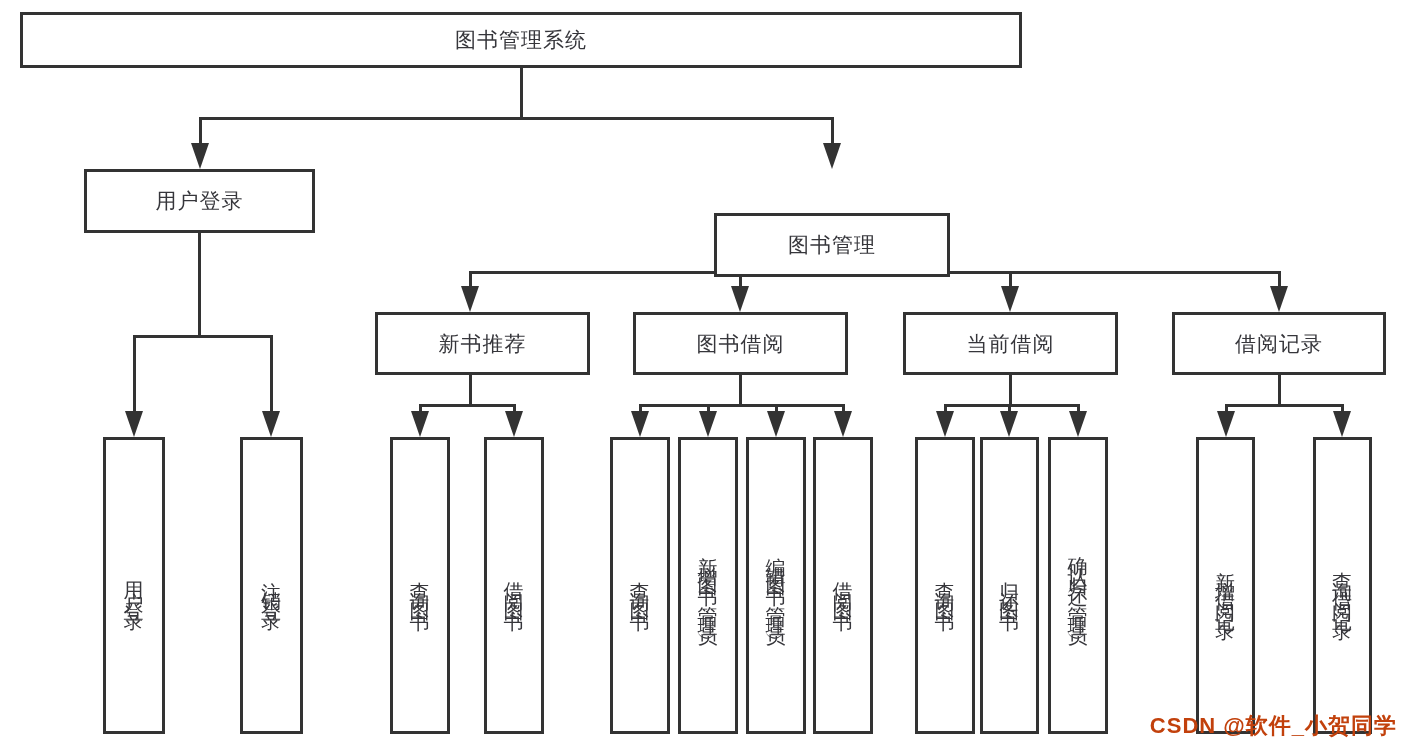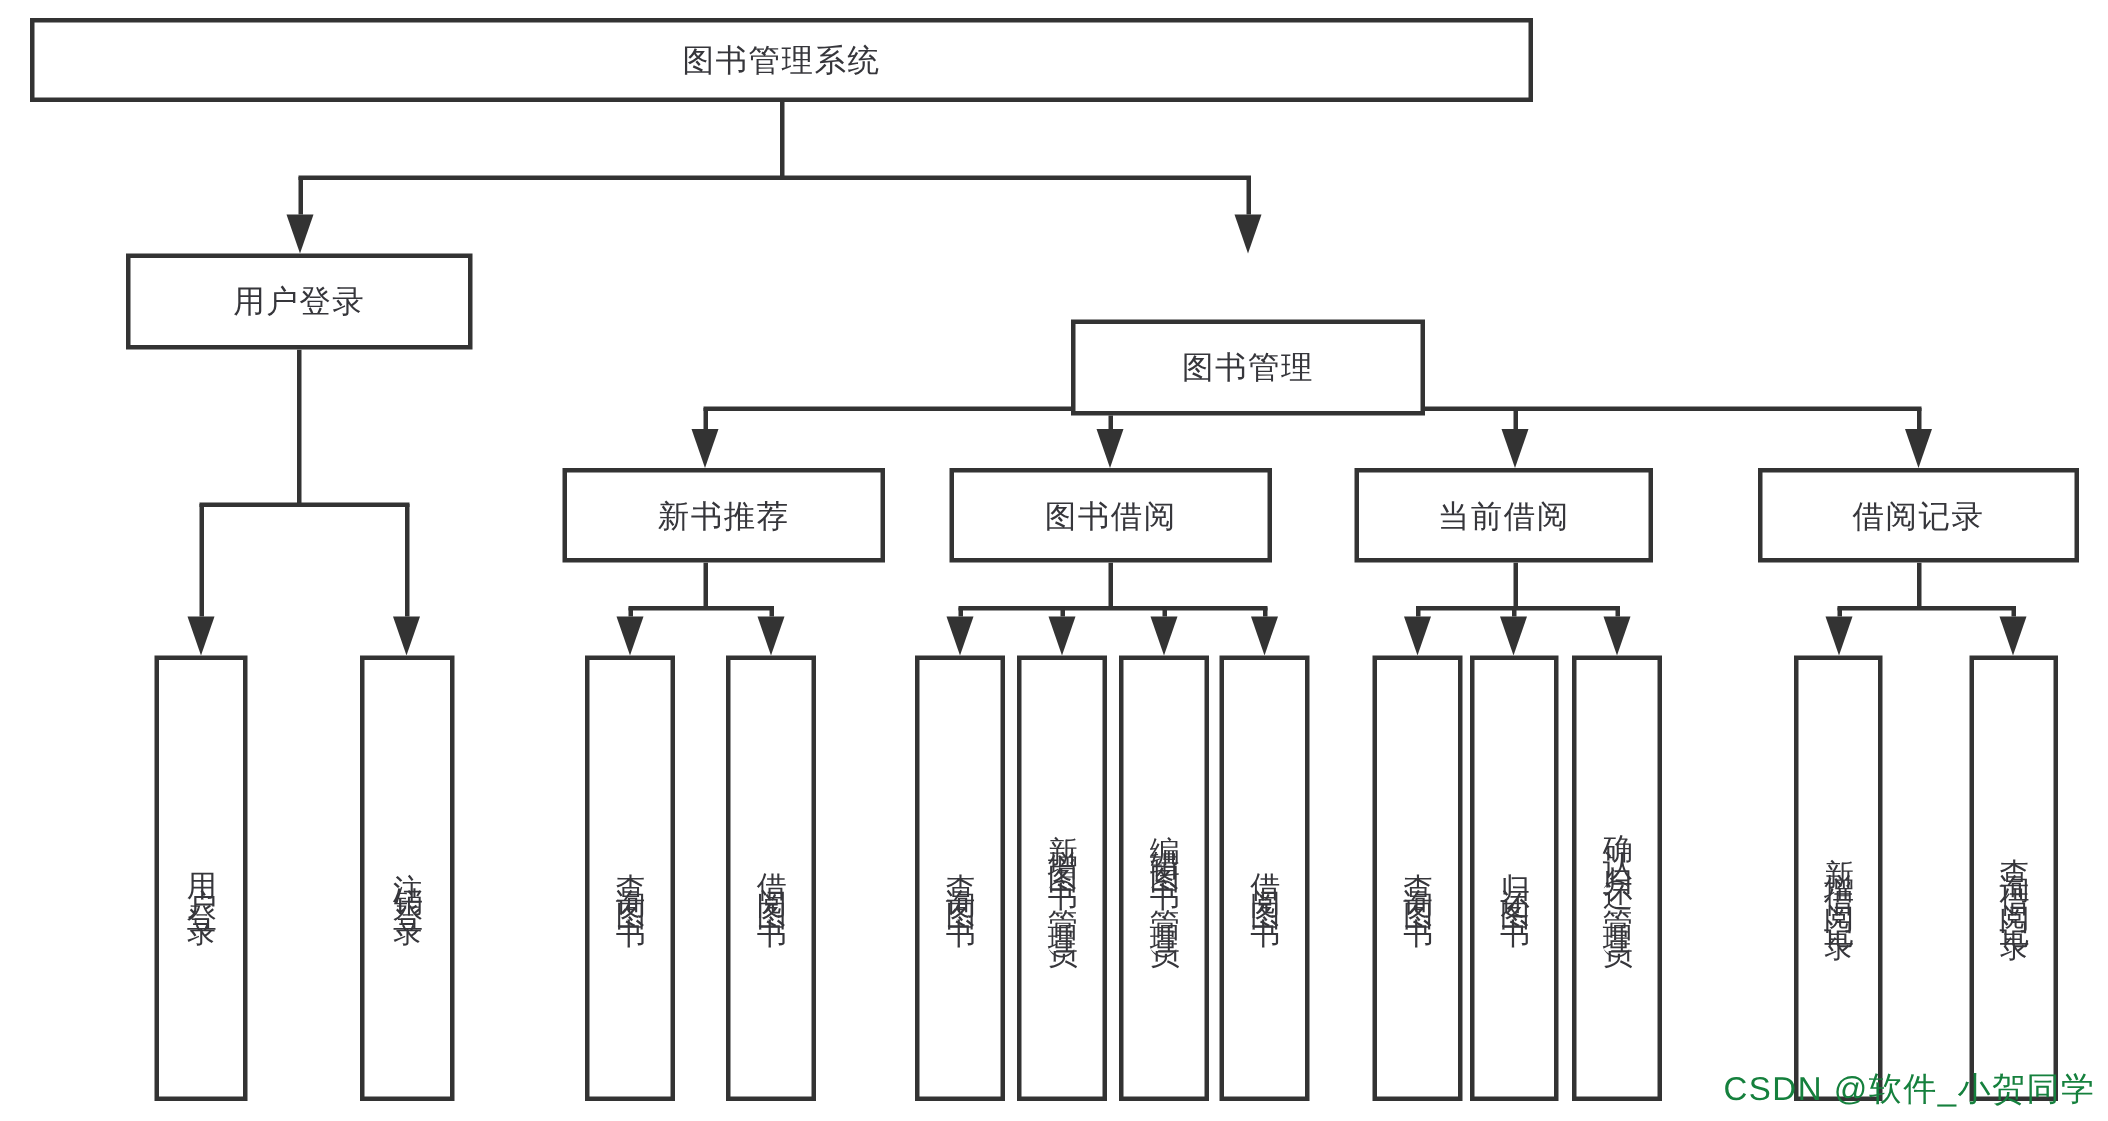--- a/index.html
+++ b/index.html
@@ -43,38 +43,39 @@
     border-right: 9px solid transparent;
     border-top: 26px solid #333333;
     z-index: 1;
   }
   .watermark {
     position: absolute;
     right: 8px;
     top: 711px;
     font-size: 22px;
     letter-spacing: 1px;
-    color: #15803d;
+    color: #c2410c;
     z-index: 3;
     white-space: nowrap;
+    font-weight: bold;
   }
 </style>
 </head>
 <body>
 
 <div class="canvas">
 
   <div class="node h" style="left:20px; top:12px; width:1002px; height:56px;text-align:center;">图书管理系统</div>
 
   <div class="node h" style="left:84px; top:169px; width:231px; height:64px;">用户登录</div>
   <div class="node h" style="left:714px; top:169px; width:236px; height:64px;margin-top:44px;">图书管理</div>
 
   <div class="node h" style="left:363px; top:312px; width:215px; height:63px;margin-left:12px;">新书推荐</div>
   <div class="node h" style="left:633px; top:312px; width:215px; height:63px;">图书借阅</div>
-  <div class="node h" style="left:903px; top:312px; width:199px; height:63px;">当前借阅</div>
+  <div class="node h" style="left:903px; top:312px; width:215px; height:63px;">当前借阅</div>
   <div class="node h" style="left:1172px; top:312px; width:214px; height:63px;">借阅记录</div>
 
   <div class="node v" style="left:103px; top:437px; width:62px; height:297px;">用户登录</div>
   <div class="node v" style="left:240px; top:437px; width:63px; height:297px;">注销登录</div>
 
   <div class="node v" style="left:390px; top:437px; width:60px; height:297px;">查询图书</div>
   <div class="node v" style="left:484px; top:437px; width:60px; height:297px;">借阅图书</div>
 
   <div class="node v" style="left:610px; top:437px; width:60px; height:297px;">查询图书</div>
   <div class="node v" style="left:678px; top:437px; width:60px; height:297px;">新增图书（管理员）</div>

